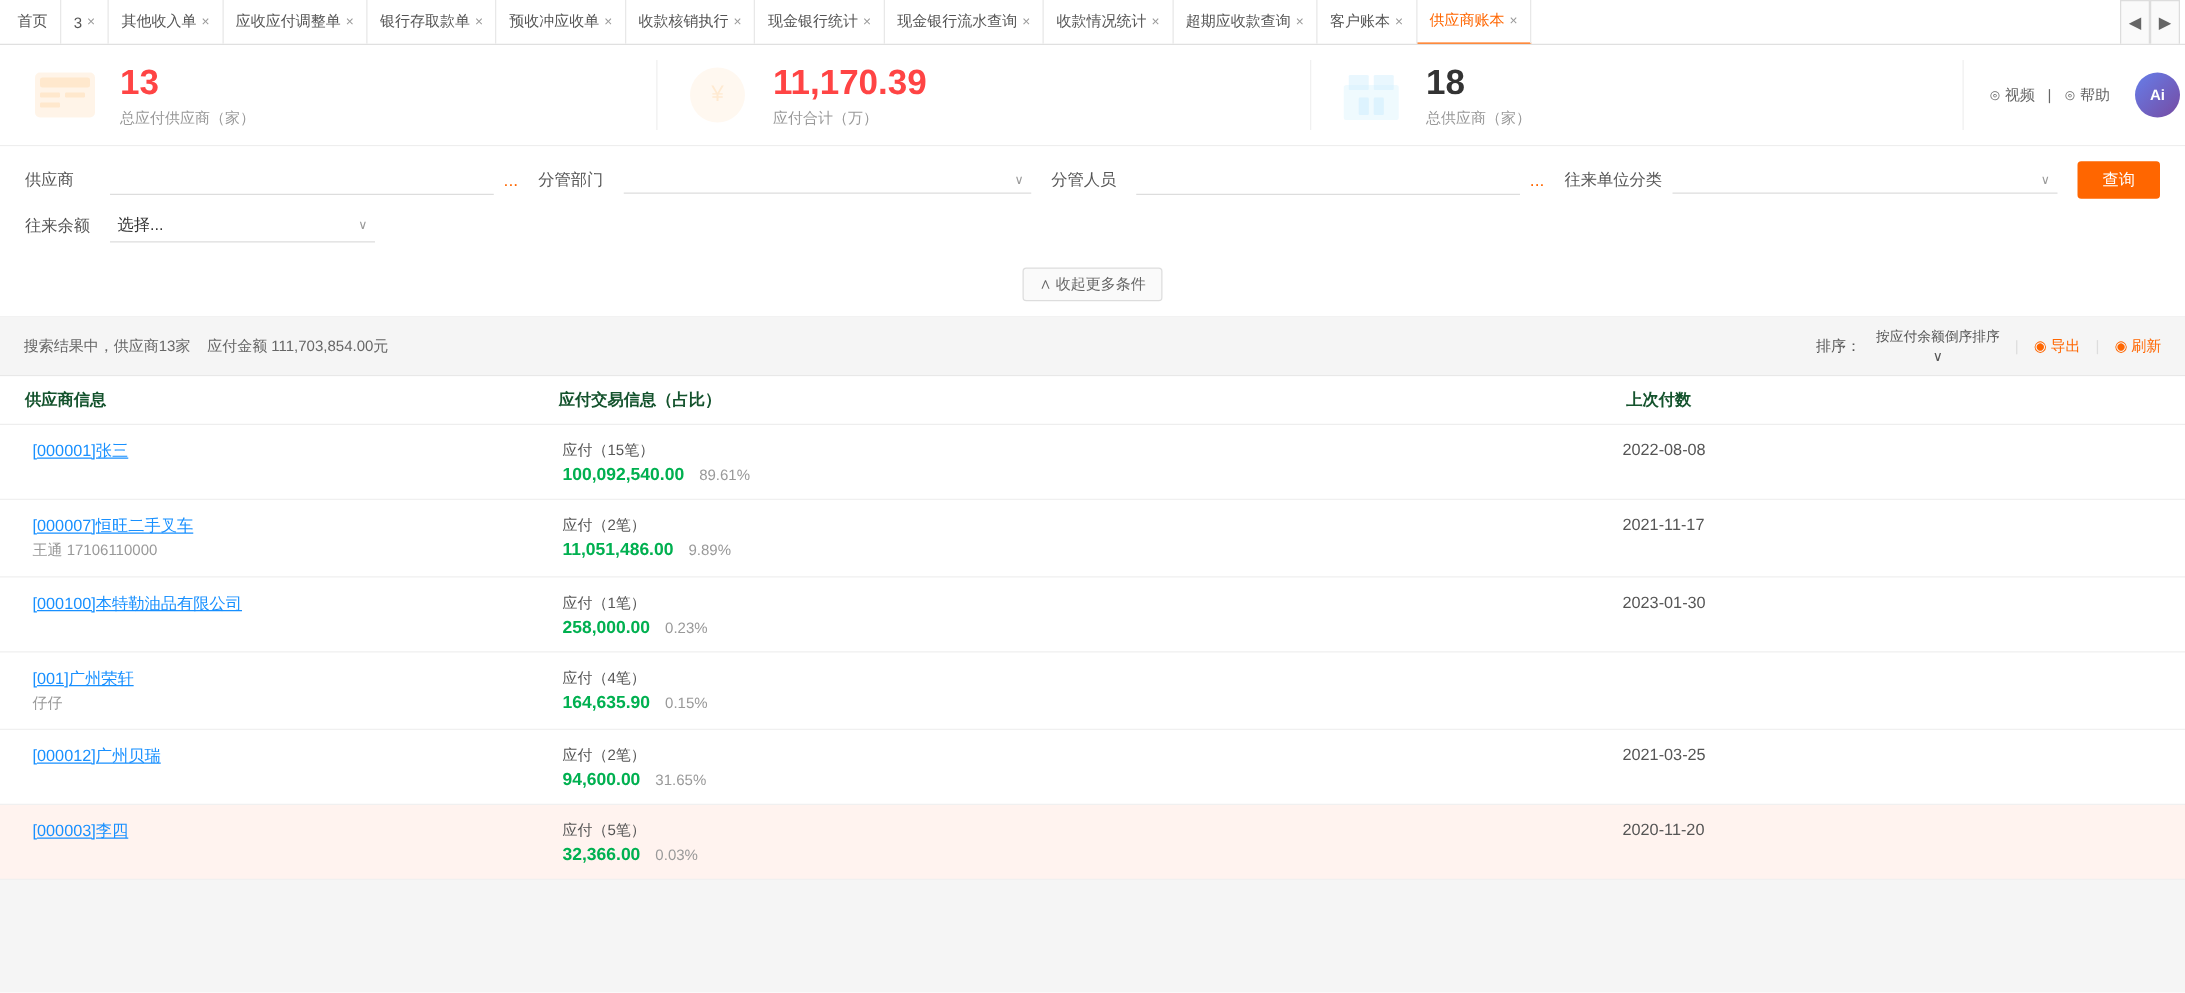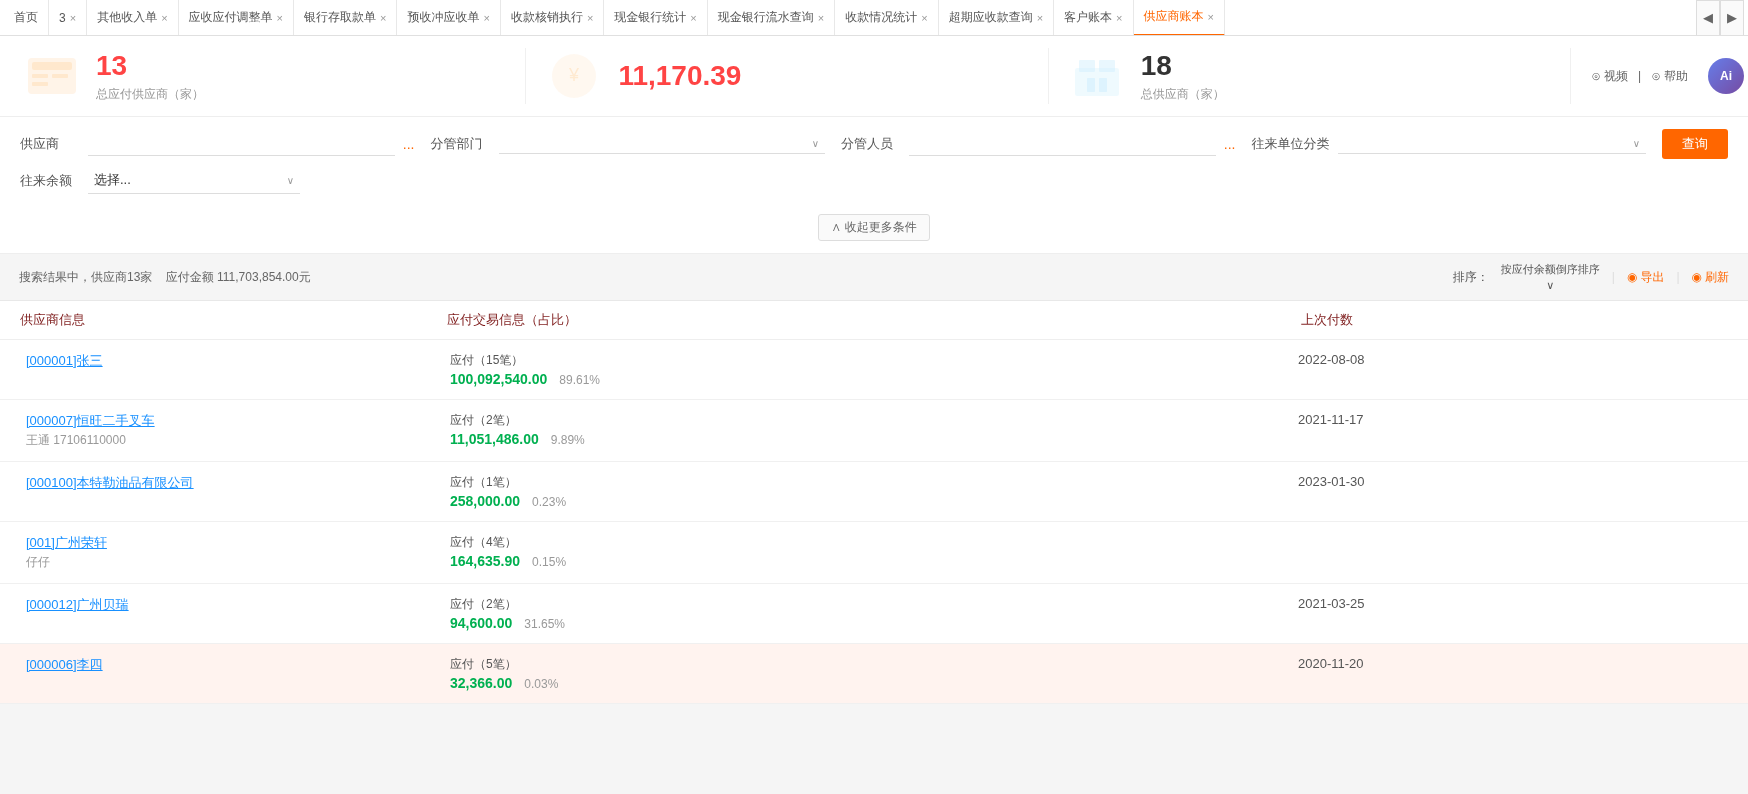--- a/index.html
+++ b/index.html
@@ -184,23 +184,23 @@
 
     
     .table-container {
       background: #fff;
     }
     .table-header {
       display: grid;
       grid-template-columns: 1fr 2fr 1fr;
       padding: 10px 20px;
       border-bottom: 1px solid #eee;
-      font-weight: normal;
+      font-weight: bold;
       font-size: 13px;
-      color: #7f1d1d;
+      color: #14532d;
     }
     .table-row {
       display: grid;
       grid-template-columns: 1fr 2fr 1fr;
       padding: 12px 26px;
       border-bottom: 1px solid #f0f0f0;
       align-items: start;
     }
     .table-row.highlighted { background: #fff3ef; }
     .supplier-link {
@@ -300,20 +300,21 @@
 
   <div class="summary-card">
     <div class="summary-icon">
       <svg width="56" height="56" viewBox="0 0 56 56">
         <circle cx="28" cy="28" r="22" fill="#ff8c00" opacity="0.2"></circle>
         <text x="28" y="33" text-anchor="middle" font-size="18" fill="#ff8c00" opacity="0.5">¥</text>
       </svg>
     </div>
     <div class="summary-info">
       <div class="summary-number">11,170.39</div>
+      <div class="summary-label">应付合计（万）</div>
     </div>
   </div>
 
   <div class="summary-card">
     <div class="summary-icon">
       <svg width="56" height="56" viewBox="0 0 56 56">
         <rect x="6" y="20" width="44" height="28" rx="2" fill="#4fc3f7" opacity="0.3"></rect>
         <rect x="10" y="12" width="16" height="12" rx="1" fill="#4fc3f7" opacity="0.4"></rect>
         <rect x="30" y="12" width="16" height="12" rx="1" fill="#4fc3f7" opacity="0.4"></rect>
         <rect x="18" y="30" width="8" height="14" rx="1" fill="#4fc3f7" opacity="0.5"></rect>
@@ -494,21 +495,21 @@
         <span class="transaction-pct">31.65%</span>
       </div>
     </div>
     <div>
       <span class="last-payment">2021-03-25</span>
     </div>
   </div>
 
   <div class="table-row highlighted">
     <div>
-      <a class="supplier-link">[000006]李四</a>
+      <a class="supplier-link">[000003]李四</a>
     </div>
     <div>
       <div class="transaction-label">应付（5笔）</div>
       <div class="transaction-row">
         <span class="transaction-amount">32,366.00</span>
         <span class="transaction-pct">0.03%</span>
       </div>
     </div>
     <div>
       <span class="last-payment">2020-11-20</span>

